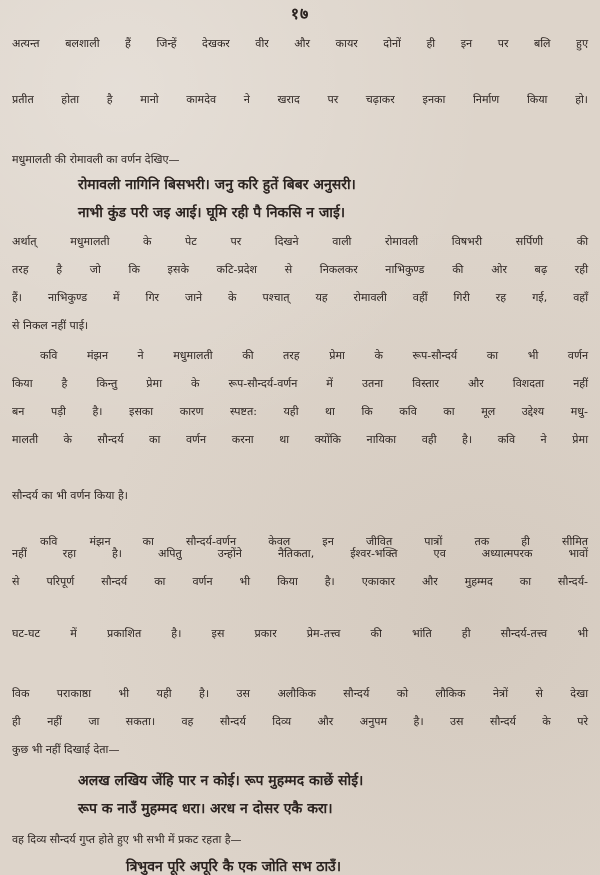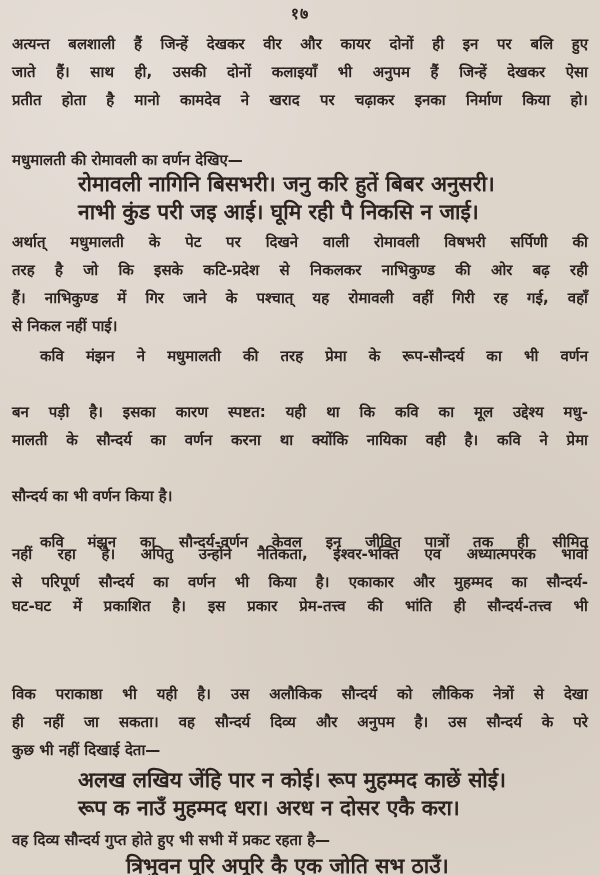--- a/index.html
+++ b/index.html
@@ -13,55 +13,55 @@
     color:#2b2320;
     position:relative;
   }
   .page { position:absolute; left:0; top:0; width:600px; height:875px; }
   .page-num {
     position:absolute; top:2px; left:0; width:600px; text-align:center;
     font-size:16px; font-weight:bold; letter-spacing:1px;
   }
   .line {
     position:absolute; left:12px; width:576px;
-    font-size:15px; line-height:28px; white-space:nowrap;
-    text-align:justify; text-align-last:justify; font-weight:bold;
+    font-size:11px; line-height:28px; white-space:nowrap;
+    text-align:justify; text-align-last:justify; font-weight:normal;
   }
   .line.last { text-align-last:left; }
   .line.indent { left:40px; width:548px; }
-  .verse { position:absolute; font-size:21px; line-height:28px; white-space:nowrap; font-weight:bold; }
+  .verse { position:absolute; font-size:14px; line-height:28px; white-space:nowrap; font-weight:bold; }
 </style>
 </head>
 <body>
 
 <div class="page">
   <div class="page-num">१७</div>
 
   <div class="line" style="top:30px">अत्यन्त बलशाली हैं जिन्हें देखकर वीर और कायर दोनों ही इन पर बलि हुए</div>
-  <div class="line" style="top:58px">जाते हैं। साथ ही, उसकी दोनों कलाइयाँ भी अनुपम हैं जिन्हें देखकर ऐसा</div>
   <div class="line" style="top:86px">प्रतीत होता है मानो कामदेव ने खराद पर चढ़ाकर इनका निर्माण किया हो।</div>
   <div class="line last" style="top:146px">मधुमालती की रोमावली का वर्णन देखिए—</div>
 
   <div class="verse" style="top:170px; left:78px">रोमावली नागिनि बिसभरी। जनु करि हुतें बिबर अनुसरी।</div>
   <div class="verse" style="top:198px; left:78px">नाभी कुंड परी जइ आई। घूमि रही पै निकसि न जाई।</div>
 
   <div class="line" style="top:228px">अर्थात् मधुमालती के पेट पर दिखने वाली रोमावली विषभरी सर्पिणी की</div>
   <div class="line" style="top:256px">तरह है जो कि इसके कटि-प्रदेश से निकलकर नाभिकुण्ड की ओर बढ़ रही</div>
   <div class="line" style="top:284px">हैं। नाभिकुण्ड में गिर जाने के पश्चात् यह रोमावली वहीं गिरी रह गई, वहाँ</div>
   <div class="line last" style="top:312px">से निकल नहीं पाई।</div>
 
   <div class="line indent" style="top:342px">कवि मंझन ने मधुमालती की तरह प्रेमा के रूप-सौन्दर्य का भी वर्णन</div>
+  <div class="line" style="top:370px">किया है किन्तु प्रेमा के रूप-सौन्दर्य-वर्णन में उतना विस्तार और विशदता नहीं</div>
   <div class="line" style="top:398px">बन पड़ी है। इसका कारण स्पष्टत: यही था कि कवि का मूल उद्देश्य मधु-</div>
   <div class="line" style="top:426px">मालती के सौन्दर्य का वर्णन करना था क्योंकि नायिका वही है। कवि ने प्रेमा</div>
   <div class="line last" style="top:482px">सौन्दर्य का भी वर्णन किया है।</div>
 
   <div class="line indent" style="top:528px">कवि मंझन का सौन्दर्य-वर्णन केवल इन जीवित पात्रों तक ही सीमित</div>
   <div class="line" style="top:540px">नहीं रहा है। अपितु उन्होंने नैतिकता, ईश्वर-भक्ति एव अध्यात्मपरक भावों</div>
   <div class="line" style="top:568px">से परिपूर्ण सौन्दर्य का वर्णन भी किया है। एकाकार और मुहम्मद का सौन्दर्य-</div>
-  <div class="line" style="top:592px">घट-घट में प्रकाशित है। इस प्रकार प्रेम-तत्त्व की भांति ही सौन्दर्य-तत्त्व भी</div>
+  <div class="line" style="top:620px">घट-घट में प्रकाशित है। इस प्रकार प्रेम-तत्त्व की भांति ही सौन्दर्य-तत्त्व भी</div>
   <div class="line" style="top:680px">विक पराकाष्ठा भी यही है। उस अलौकिक सौन्दर्य को लौकिक नेत्रों से देखा</div>
   <div class="line" style="top:708px">ही नहीं जा सकता। वह सौन्दर्य दिव्य और अनुपम है। उस सौन्दर्य के परे</div>
   <div class="line last" style="top:736px">कुछ भी नहीं दिखाई देता—</div>
 
   <div class="verse" style="top:766px; left:78px">अलख लखिय जेंहि पार न कोई। रूप मुहम्मद काछें सोई।</div>
   <div class="verse" style="top:794px; left:78px">रूप क नाउँ मुहम्मद धरा। अरध न दोसर एकै करा।</div>
 
   <div class="line last" style="top:826px">वह दिव्य सौन्दर्य गुप्त होते हुए भी सभी में प्रकट रहता है—</div>
 
   <div class="verse" style="top:852px; left:126px">त्रिभुवन पूरि अपूरि कै एक जोति सभ ठाउँ।</div>

